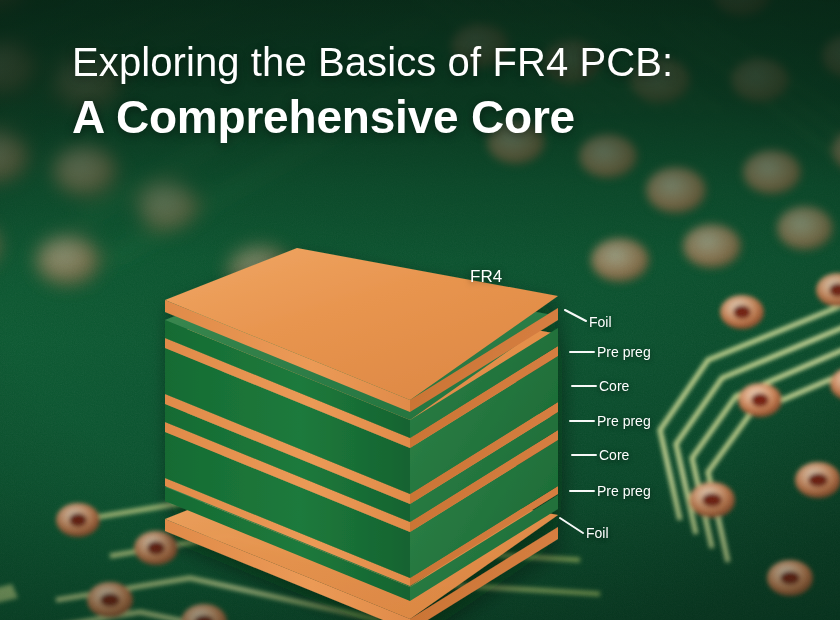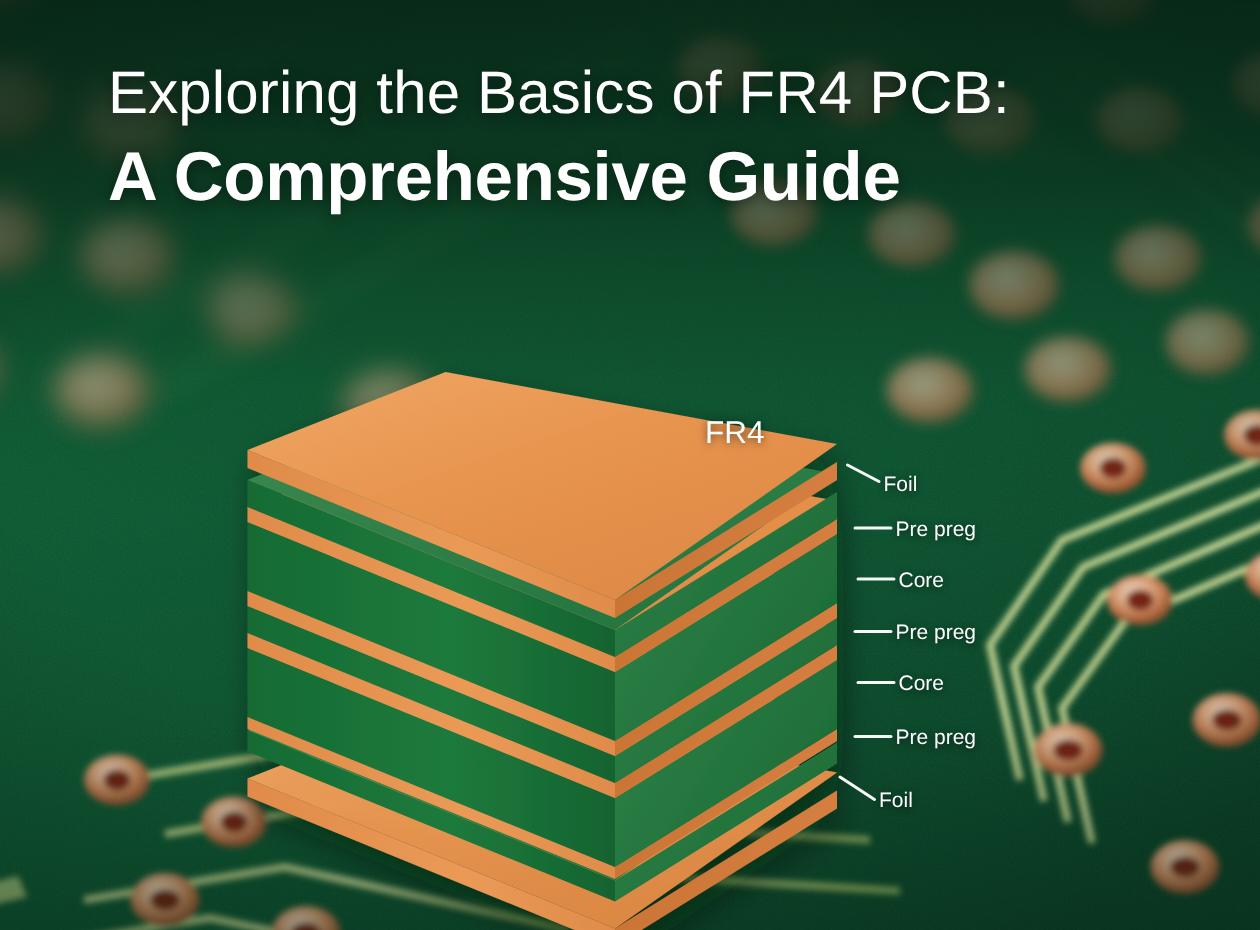--- a/index.html
+++ b/index.html
@@ -97,23 +97,23 @@
     font-size: 14px;
     font-weight: 400;
     line-height: 21px;
     white-space: nowrap;
     text-shadow: 0 1px 5px rgba(0,0,0,0.55);
   }
   #label-fr4 {
     position: absolute;
     z-index: 7;
     left: 470px;
-    top: 278px;
+    top: 266px;
     color: #ffffff;
-    font-size: 21px;
+    font-size: 17px;
     font-weight: 400;
     line-height: 21px;
     white-space: nowrap;
     text-shadow: 0 1px 6px rgba(0,0,0,0.6);
   }
 
   #leaders {
     position: absolute;
     inset: 0;
     z-index: 6;
@@ -294,21 +294,21 @@
 
       <rect width="920" height="700" filter="url(#grain)" opacity="0.5"></rect>
     </svg>
   </div>
 
   <div id="bg-tint"></div>
   <div id="bg-vignette"></div>
 
   <div id="title-block">
     <div id="title-line1">Exploring the Basics of FR4 PCB:</div>
-    <div id="title-line2">A Comprehensive Guide</div>
+    <div id="title-line2">A Comprehensive Core</div>
   </div>
 
   <div id="stack-wrap">
     <svg viewBox="0 0 840 620">
       <defs>
 
         <linearGradient id="cuTop" x1="0" y1="0" x2="0.85" y2="1">
           <stop offset="0%" stop-color="#f0a765"></stop>
           <stop offset="45%" stop-color="#e8954f"></stop>
           <stop offset="100%" stop-color="#dd8743"></stop>

